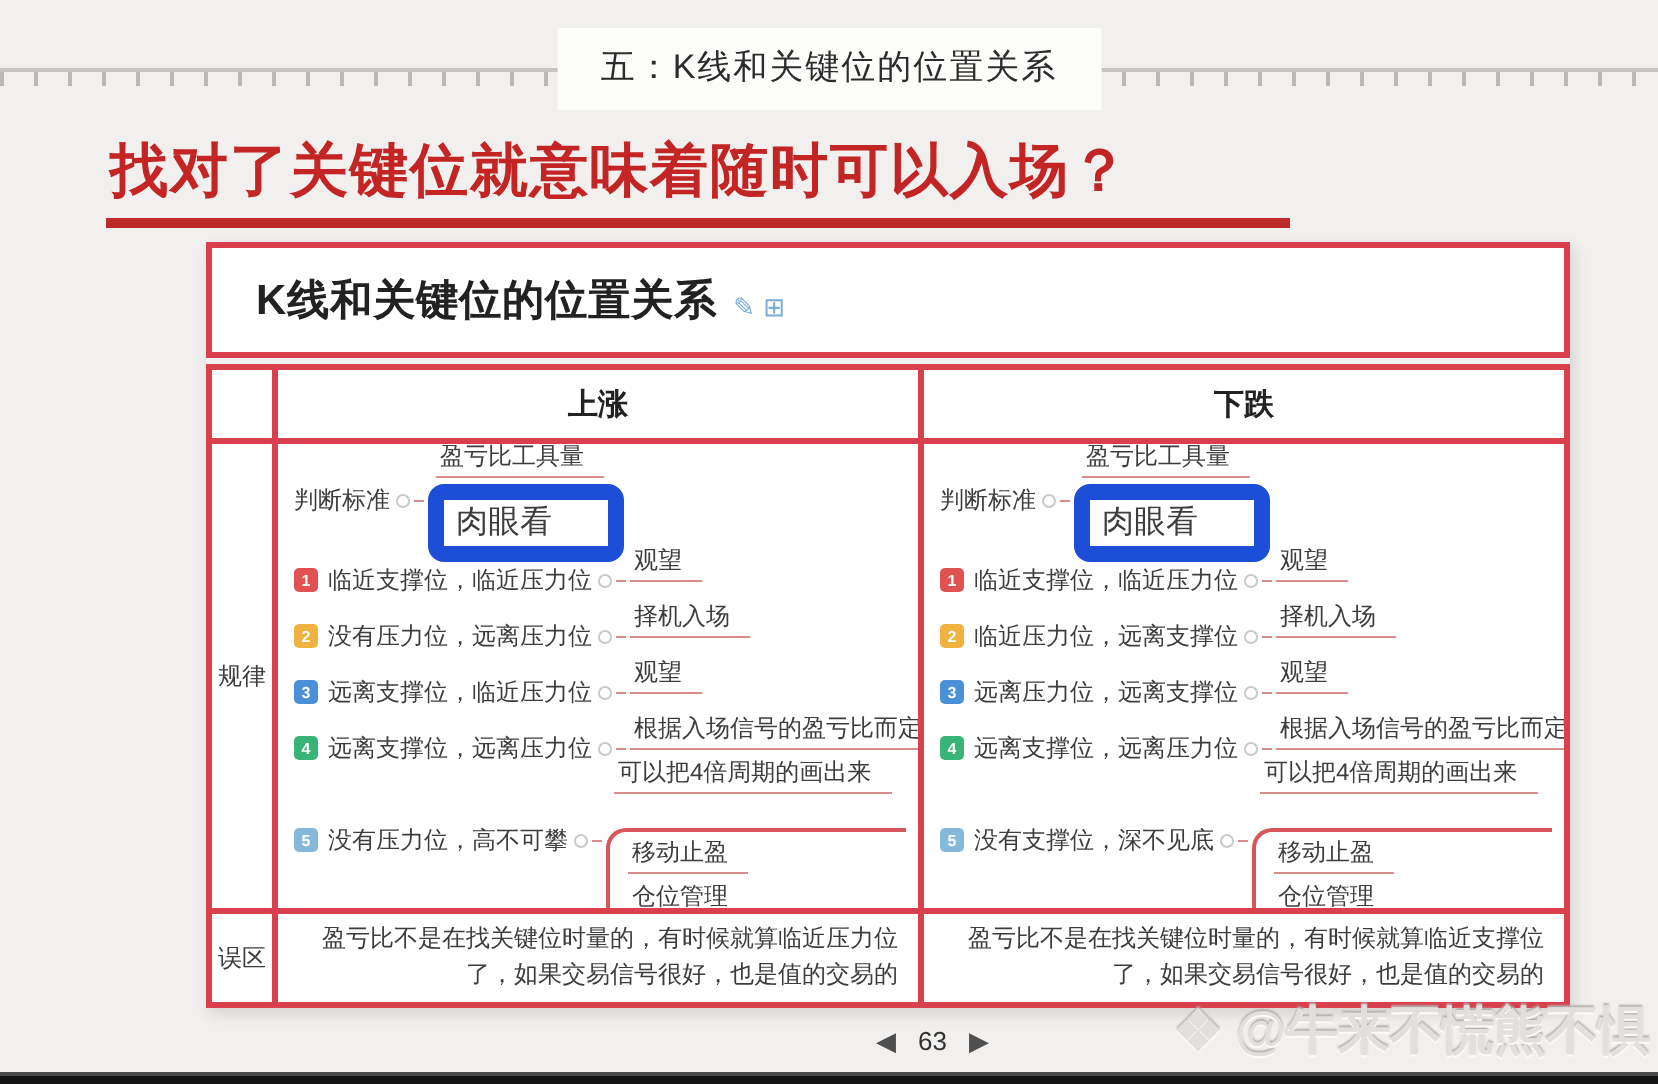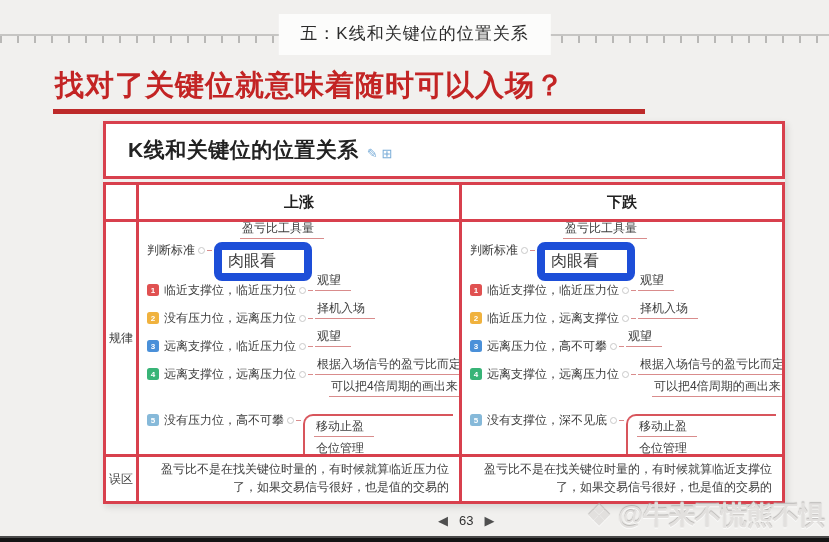--- a/index.html
+++ b/index.html
@@ -61,21 +61,21 @@
   .b1{background:#e05151;} .b2{background:#f0b23e;} .b3{background:#4a90d9;} .b4{background:#38b477;} .b5{background:#86b9d9;}
   .conn { width:14px; height:10px; display:flex; align-items:center; gap:2px; margin:0 2px 0 3px; flex:0 0 auto; }
   .conn::before { content:""; width:5px; height:5px; border:1px solid #c9c9c9; border-radius:50%; }
   .conn::after  { content:""; width:5px; height:1px; background:#d98c8c; }
   .jv {
     font-size:12px; color:#3d3d3d; border-bottom:1px solid #d98c8c;
     padding:0 10px 1px 2px; width:max-content; white-space:nowrap;
   }
   .mm-value { transform:translateY(-9px); }
   .judge-group { display:flex; flex-direction:column; gap:3px; }
-  .jv-top { margin-left:26px; }
+  .jv-top { margin-left:4px; }
   .judge-box {
     border:8px solid #1d4ed8; border-radius:8px; width:max-content;
     padding:1px 28px 1px 6px; font-size:16px; color:#3d3d3d;
   }
   .five-group { display:flex; flex-direction:column; gap:17px; }
   .v-bracket {
     border:2px solid #d8555c; border-right:none; border-radius:10px 0 0 10px;
     padding:2px 0 2px 9px; width:150px; display:flex; flex-direction:column; gap:3px;
   }
   
@@ -182,21 +182,21 @@
         <span class="jv mm-value">观望</span>
       </div>
       <div class="mm-item">
         <span class="badge b2">2</span>
         <span class="mm-text">临近压力位，远离支撑位</span>
         <span class="conn"></span>
         <span class="jv mm-value">择机入场</span>
       </div>
       <div class="mm-item">
         <span class="badge b3">3</span>
-        <span class="mm-text">远离压力位，高不可攀</span>
+        <span class="mm-text">远离压力位，远离支撑位</span>
         <span class="conn"></span>
         <span class="jv mm-value">观望</span>
       </div>
       <div class="mm-item">
         <span class="badge b4">4</span>
         <span class="mm-text">远离支撑位，远离压力位</span>
         <span class="conn"></span>
         <span class="jv mm-value">根据入场信号的盈亏比而定</span>
       </div>
       <div class="mm-item5">

